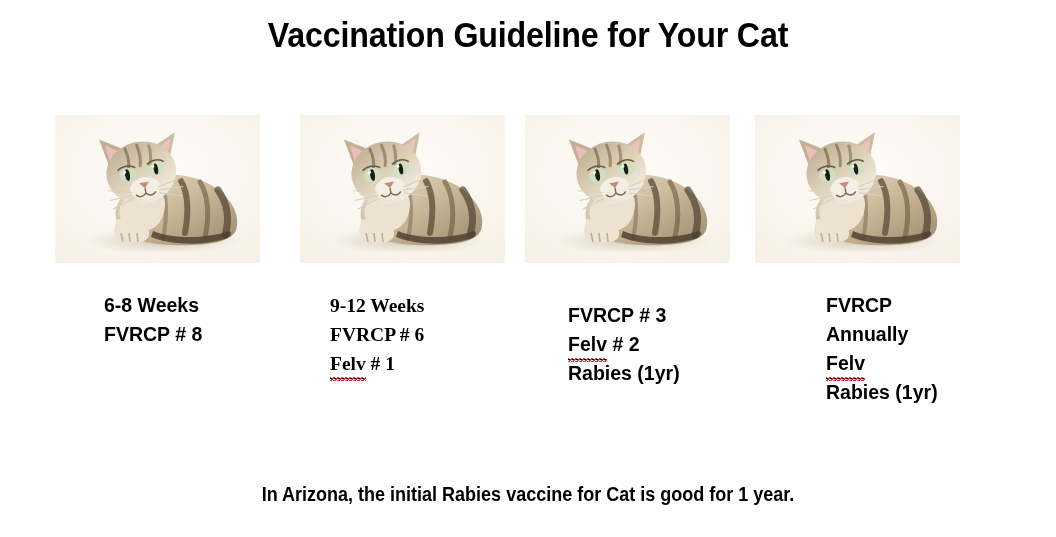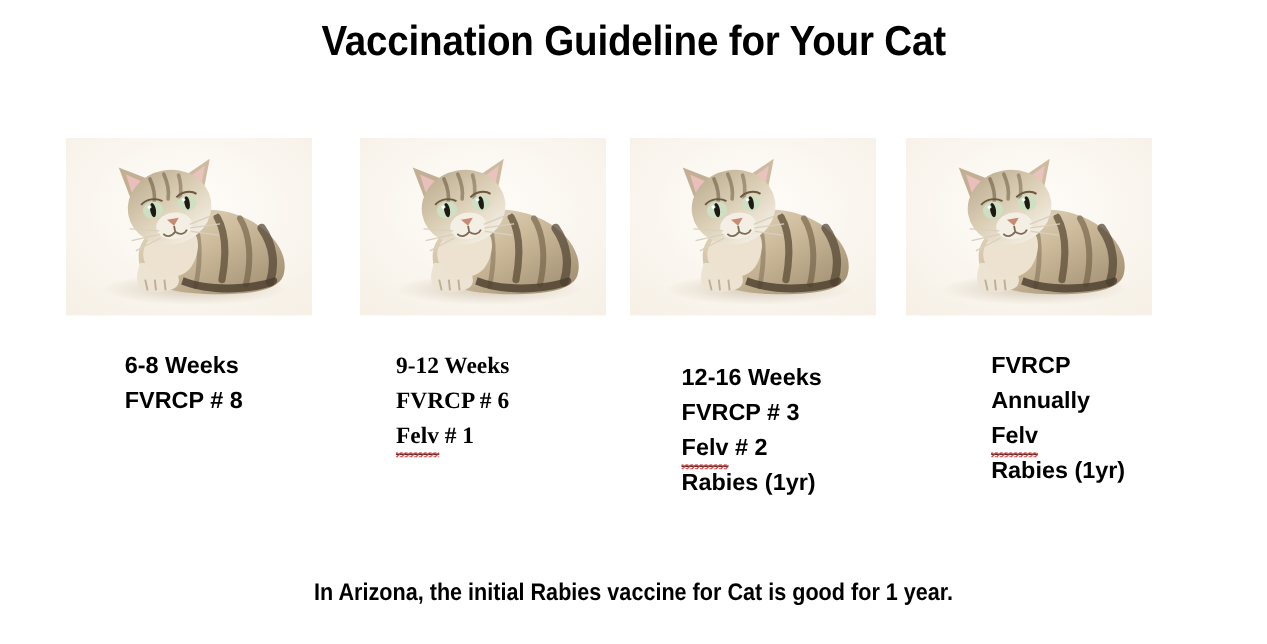--- a/index.html
+++ b/index.html
@@ -311,21 +311,20 @@
   <span class="line">FVRCP # 8</span>
 </div>
 
 <div class="col col-2">
   <span class="line">9-12 Weeks</span>
   <span class="line">FVRCP # 6</span>
   <span class="line"><span class="misspelled">Felv</span><span> # 1</span></span>
 </div>
 
 <div class="col col-3">
-  <span class="line">12-16 Weeks</span>
   <span class="line">FVRCP # 3</span>
   <span class="line"><span class="misspelled">Felv</span><span> # 2</span></span>
   <span class="line">Rabies (1yr)</span>
 </div>
 
 <div class="col col-4">
   <span class="line">FVRCP</span>
   <span class="line">Annually</span>
   <span class="line"><span class="misspelled">Felv</span><span></span></span>
   <span class="line">Rabies (1yr)</span>

